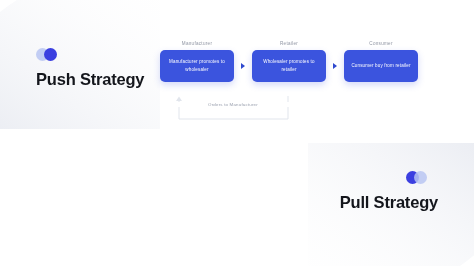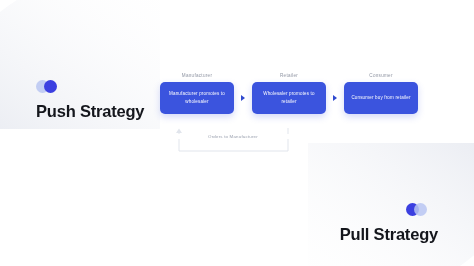--- a/index.html
+++ b/index.html
@@ -36,21 +36,20 @@
     width: 230px;
     height: 175px;
   }
 
   
   .section {
     position: absolute;
     left: 0;
     width: 438px;
     height: 133px;
-    margin-top: 32px;
   }
   .section-push { top: 0; }
   .section-pull { top: 149px; }
 
   
   .title-block {
     position: absolute;
     width: 140px;
   }
   .title-push {

